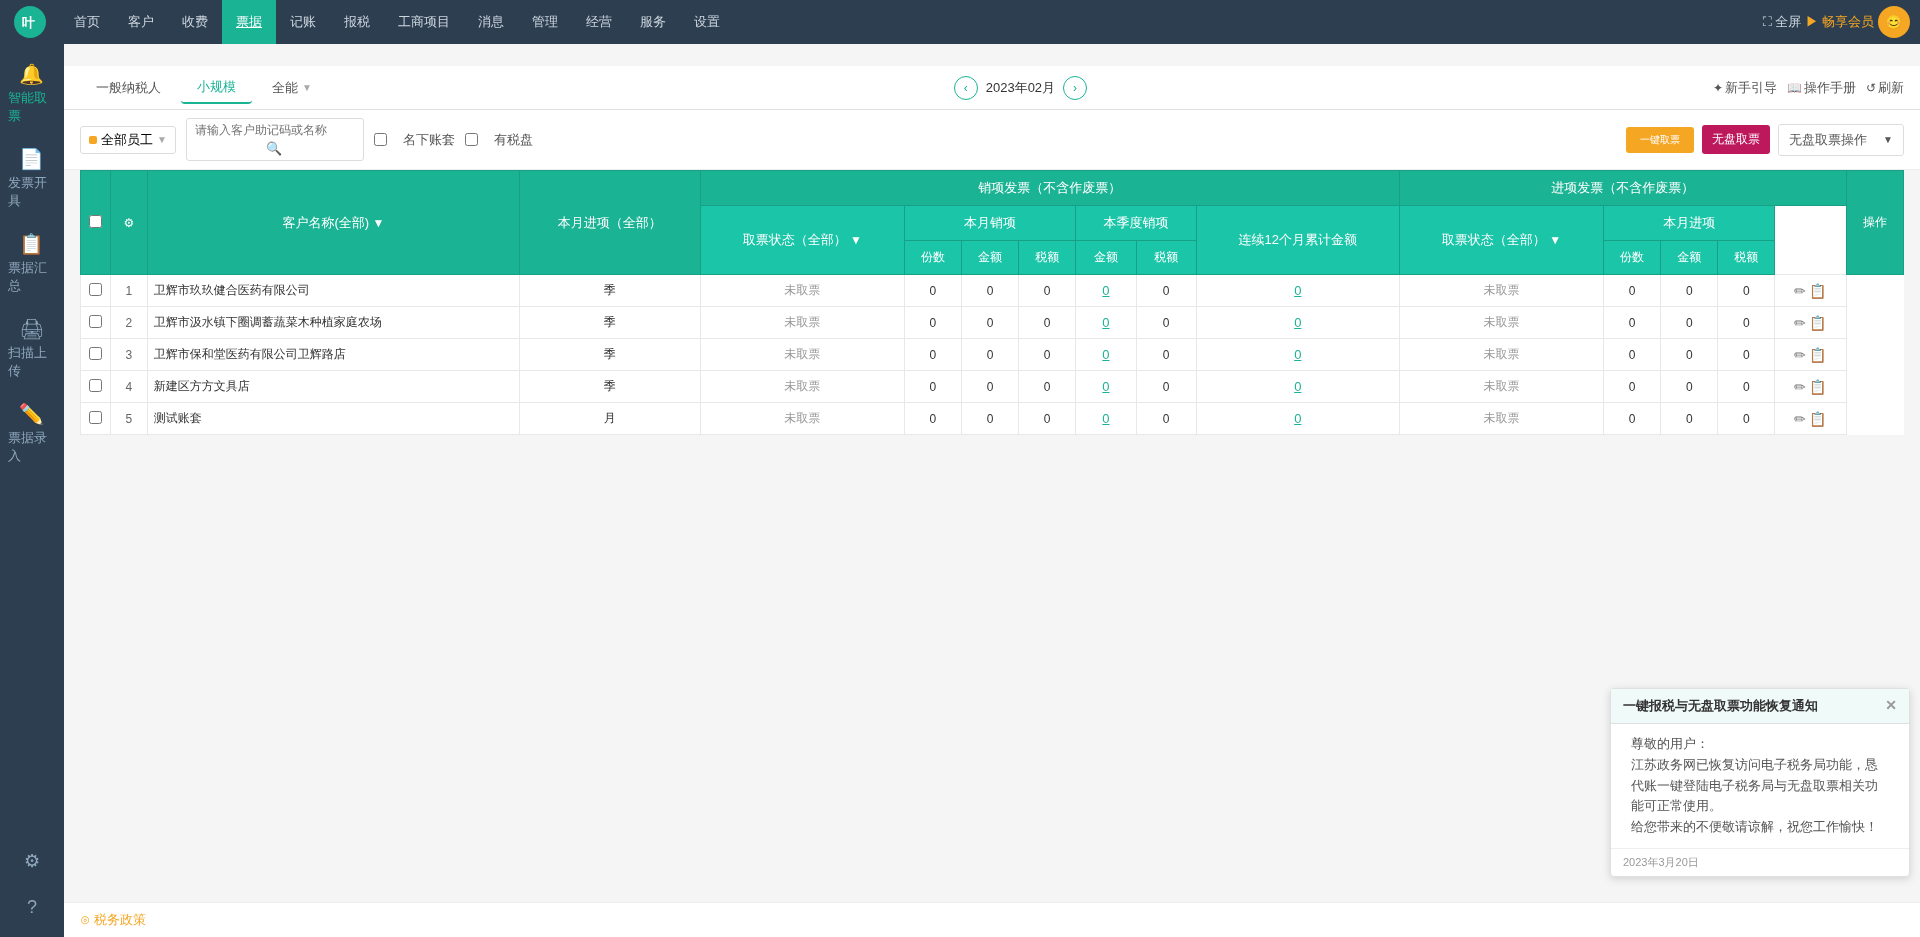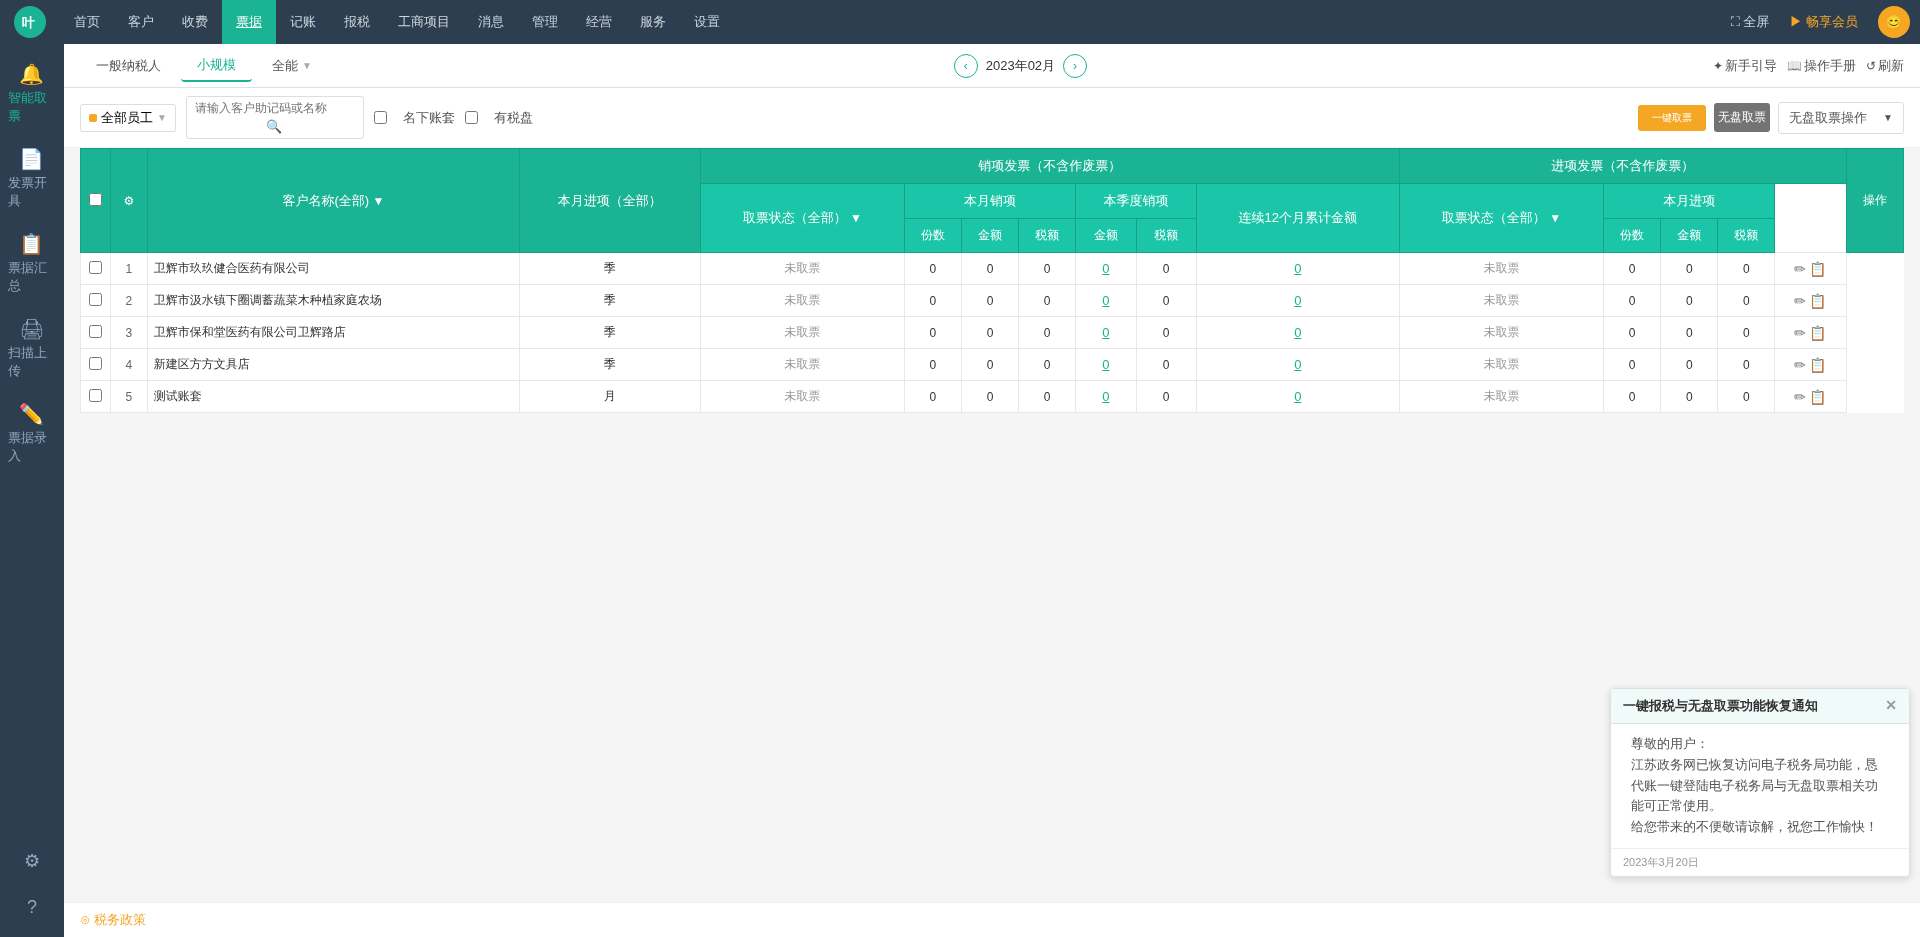--- a/index.html
+++ b/index.html
@@ -39,21 +39,21 @@
     }
     .top-nav .nav-item.active {
       background: #1ab394;
       color: #fff;
       border-radius: 0;
       text-decoration: underline;
     }
     .top-nav .nav-right {
       display: flex;
       align-items: center;
-      gap: 20px;
+      gap: 4px;
       color: #cdd6df;
       font-size: 12px;
     }
     .top-nav .nav-right span { cursor: pointer; }
     .avatar {
       width: 32px; height: 32px;
       background: #f5a623;
       border-radius: 50%;
       display: flex; align-items: center; justify-content: center;
       color: #fff; font-size: 14px; cursor: pointer;
@@ -106,20 +106,21 @@
 
     
     .sub-tabs {
       background: #fff;
       border-bottom: 1px solid #e0e0e0;
       display: flex;
       align-items: center;
       padding: 0 16px;
       height: 44px;
       gap: 4px;
+      margin-top: 22px;
     }
     .sub-tab {
       padding: 6px 16px;
       cursor: pointer;
       color: #555;
       border-radius: 4px;
       font-size: 13px;
     }
     .sub-tab.active {
       color: #1ab394;
@@ -216,24 +217,24 @@
     .btn-orange {
       background: #f5a623;
       color: #fff;
       border: none;
       padding: 6px 14px;
       border-radius: 3px;
       cursor: pointer;
       font-size: 10px;
     }
     .btn-teal {
-      background: #737373;
+      background: #be185d;
       color: #fff;
       border: none;
-      padding: 6px 4px;
+      padding: 6px 10px;
       border-radius: 3px;
       cursor: pointer;
       font-size: 12px;
     }
     .btn-outline-dropdown {
       background: #fff;
       color: #555;
       border: 1px solid #ddd;
       padding: 6px 10px;
       border-radius: 3px;

